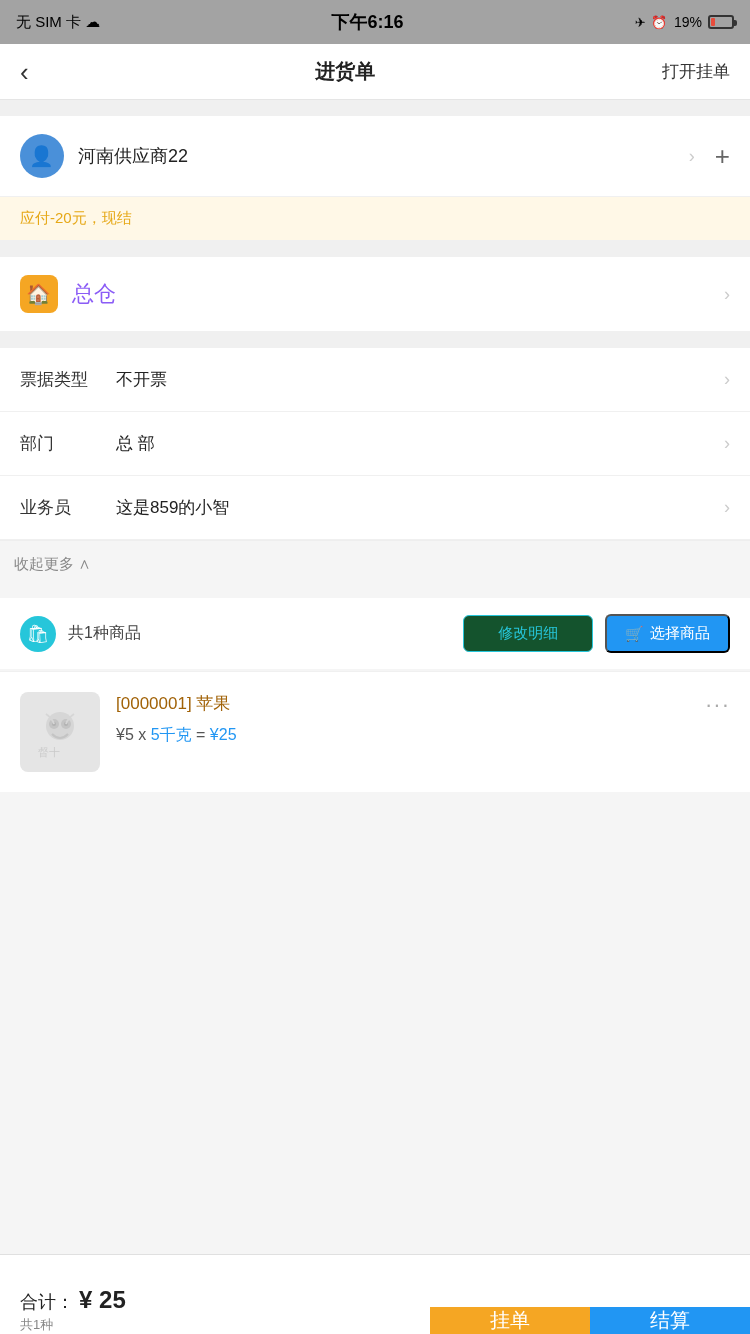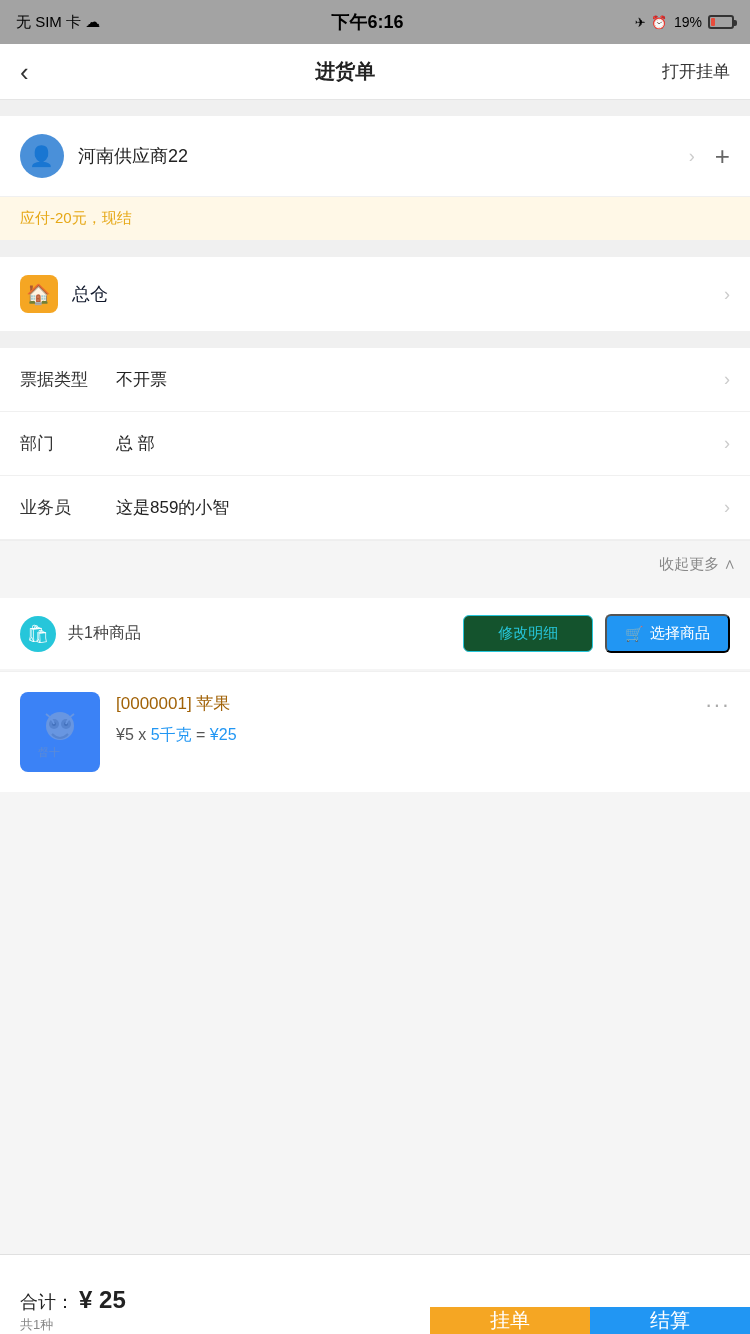--- a/index.html
+++ b/index.html
@@ -119,21 +119,21 @@
       padding: 18px 20px;
       background: #fff;
       border-bottom: 1px solid #f0f0f0;
     }
     .warehouse-icon {
       width: 38px; height: 38px; border-radius: 8px; background: #F5A623;
       display: flex; align-items: center; justify-content: center;
       color: #fff; font-size: 20px; margin-right: 14px;
     }
     .warehouse-name {
-      flex: 1; font-size: 18px; color: #0f172a;
+      flex: 1; font-size: 22px; color: #8b5cf6;
     }
     .row-arrow {
       color: #ccc; font-size: 18px;
     }
 
     
     .form-row {
       display: flex;
       align-items: center;
       padding: 20px 20px;
@@ -155,21 +155,21 @@
     .form-placeholder {
       flex: 1;
       font-size: 17px;
       color: #ccc;
       margin-left: 16px;
     }
 
     
     .collapse-toggle {
       background: #f5f5f5;
-      text-align: right;
+      text-align: left;
       padding: 14px;
       font-size: 15px;
       color: #888;
       cursor: pointer;
       border-top: 1px solid #eee;
     }
 
     
     .products-header {
       background: #fff;
@@ -212,21 +212,21 @@
     .product-item {
       background: #fff;
       display: flex;
       align-items: flex-start;
       padding: 20px;
       margin-top: 2px;
       border-top: 1px solid #f0f0f0;
     }
     .product-thumb {
       width: 80px; height: 80px;
-      background: #3b82f6;
+      background: #e5e5e5;
       border-radius: 8px;
       display: flex; align-items: center; justify-content: center;
       margin-right: 16px; flex-shrink: 0;
       overflow: hidden;
     }
     .product-thumb-inner {
       width: 56px; height: 56px; opacity: 0.35;
     }
     .product-info { flex: 1; }
     .product-name {

